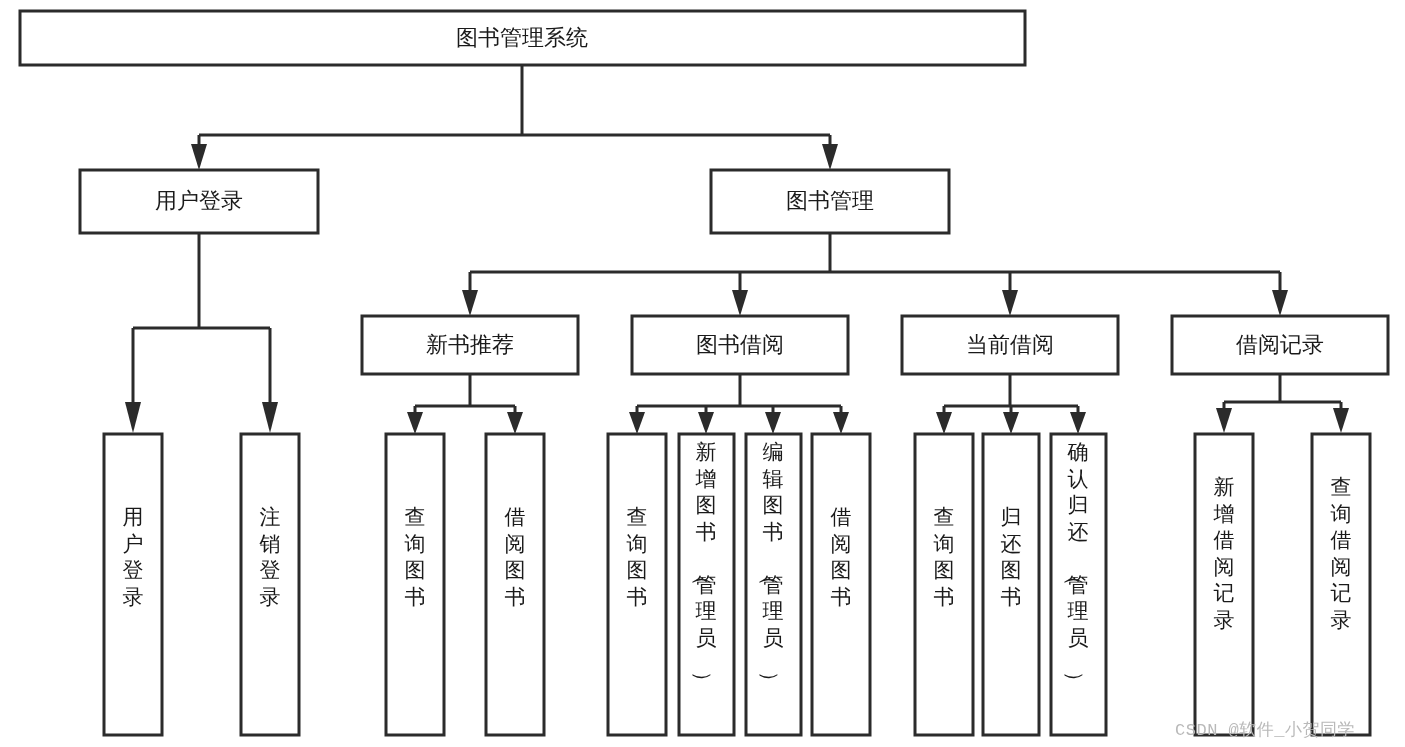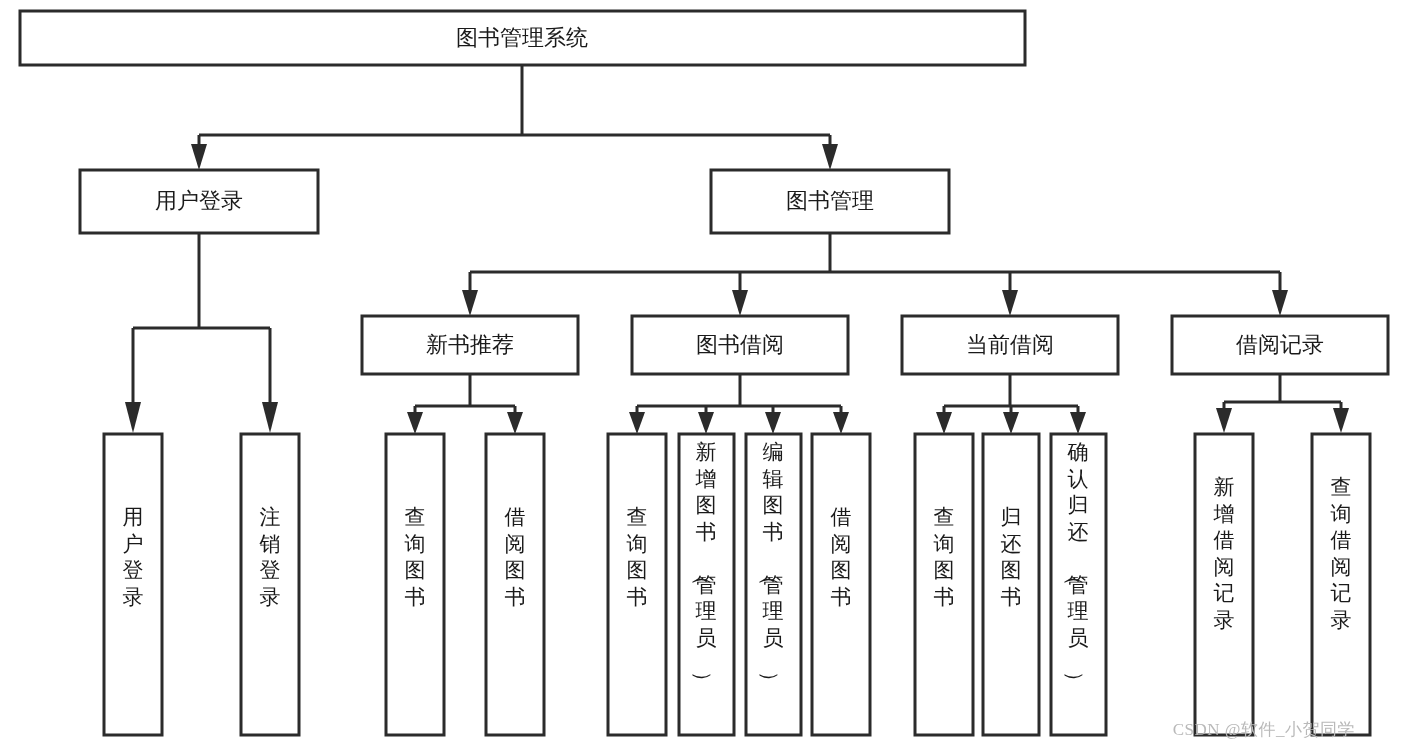--- a/index.html
+++ b/index.html
@@ -52,21 +52,21 @@
   .node-label-v {
     font-family: "Liberation Sans", "DejaVu Sans", sans-serif;
     font-size: 21px;
     fill: #1a1a1a;
     text-anchor: middle;
   }
   .watermark {
     position: absolute;
     right: 14px;
     bottom: 6px;
-    font-family: Liberation Serif, serif;
+    font-family: Liberation Mono, monospace;
     font-size: 17px;
     color: #b9b9b9;
     white-space: nowrap;
     letter-spacing: 0.5px;
   }
 </style>
 </head>
 <body>
 
 <div id="diagram-root">

